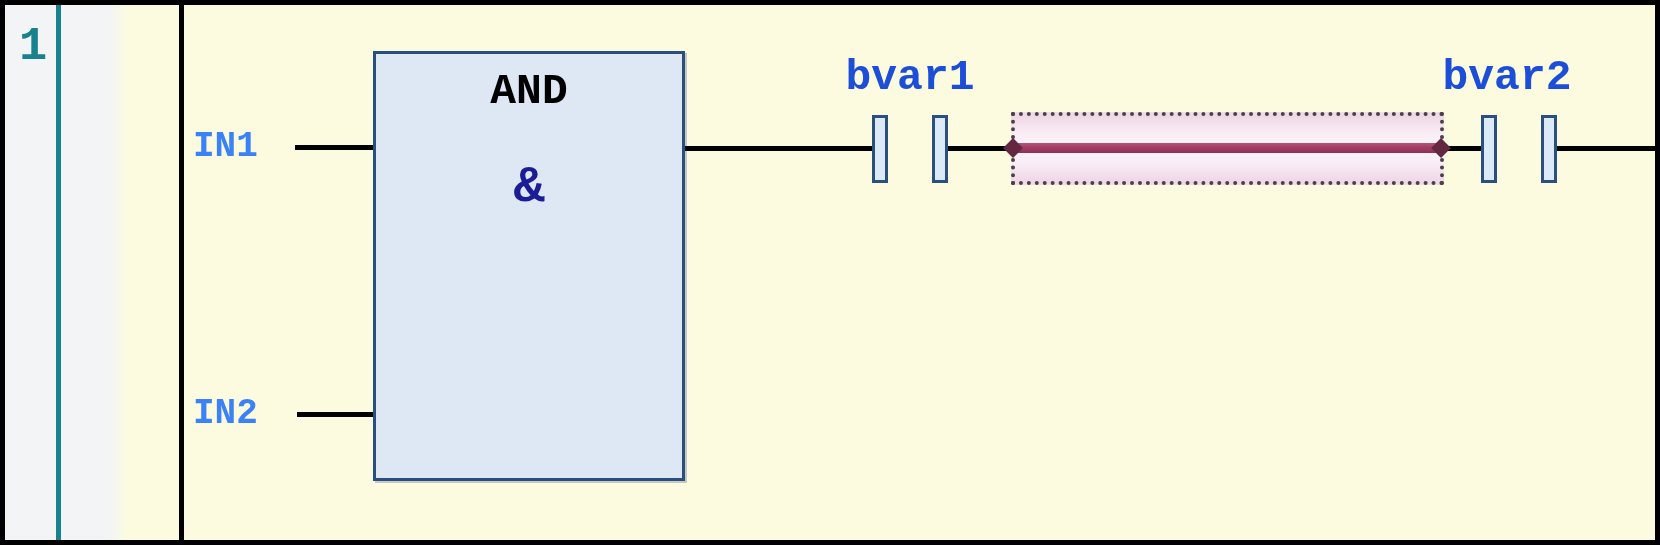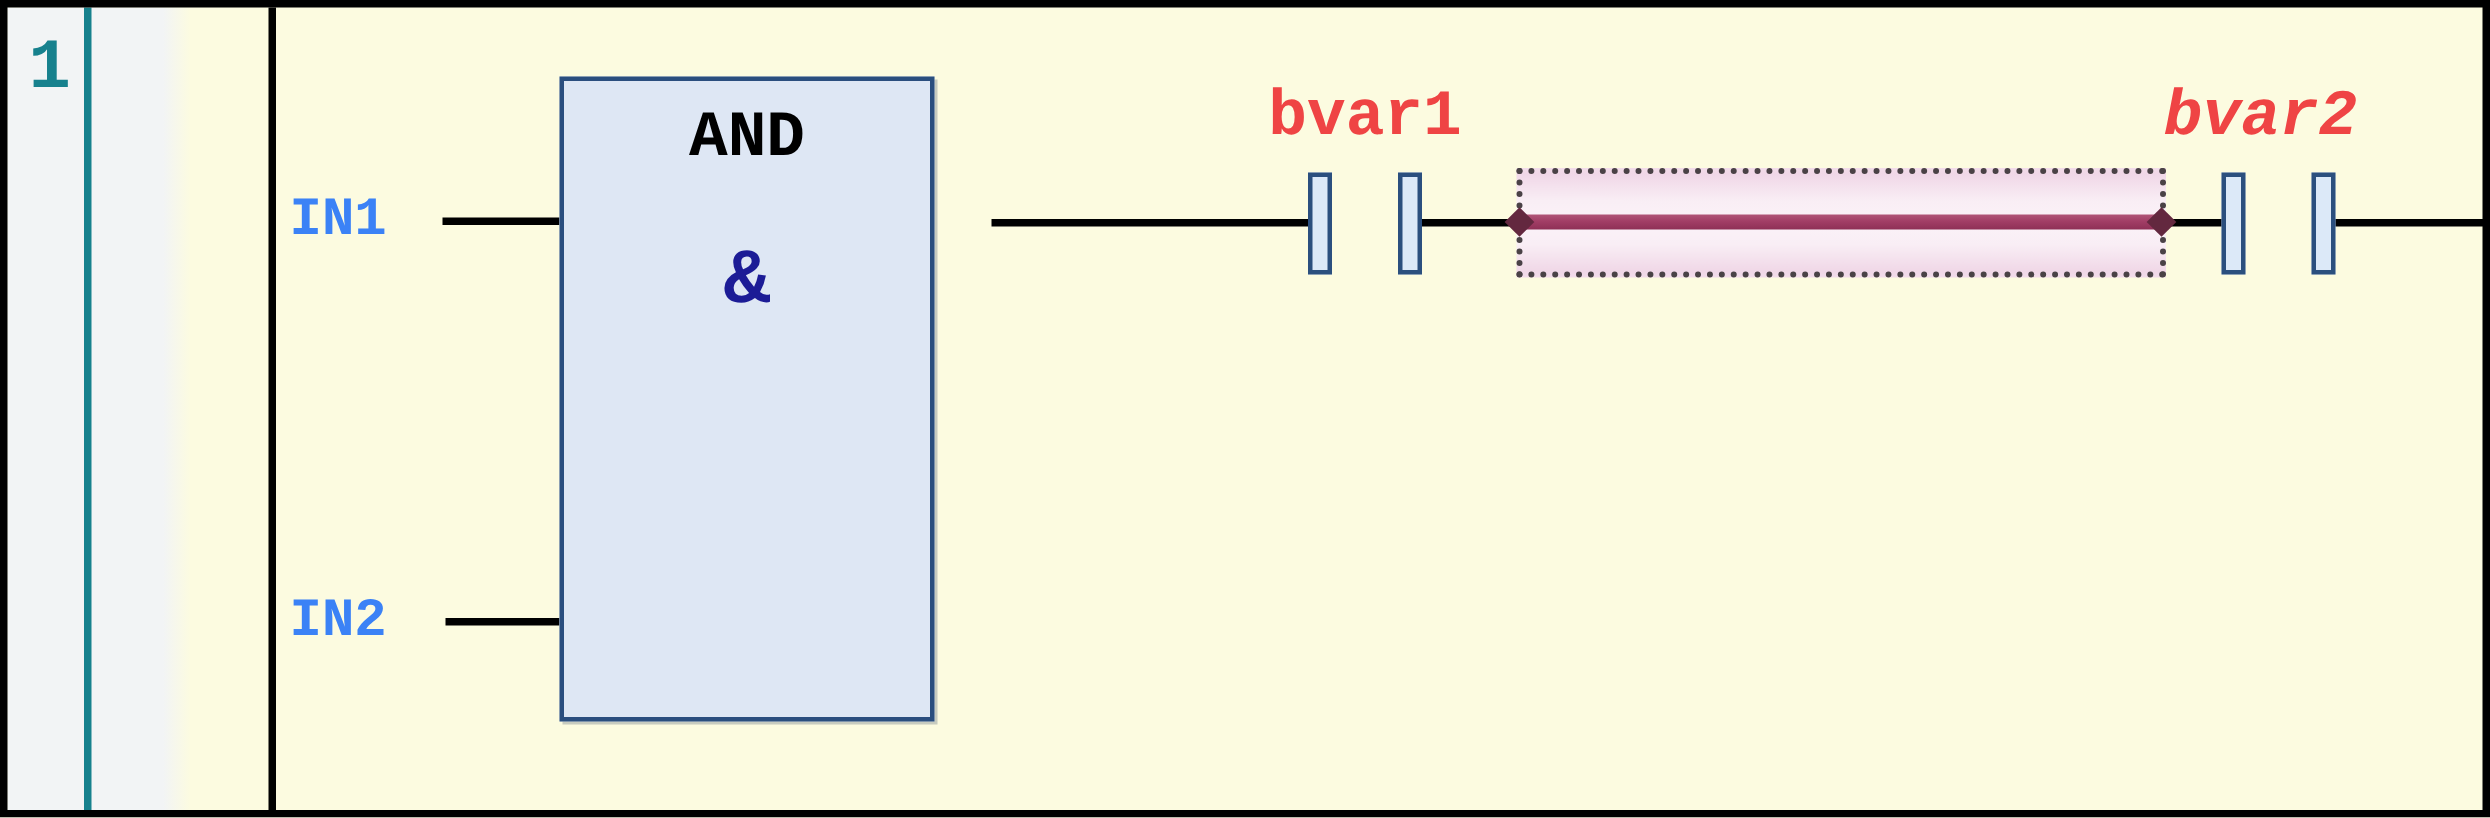--- a/index.html
+++ b/index.html
@@ -62,21 +62,21 @@
     font-size: 36px;
     line-height: 1;
     font-weight: bold;
     color: #3b82f6;
   }
   .pin-in1 { left: 193px; top: 129px; }
   .pin-in2 { left: 193px; top: 396px; }
   .fb-block {
     position: absolute;
     left: 373px; top: 51px;
-    width: 250px; height: 430px;
+    width: 312px; height: 430px;
     background: #DEE7F4;
     border: 3px solid #2A4E7E;
     box-sizing: border-box;
     z-index: 2;
     box-shadow: 2px 2px 0 rgba(40,60,90,0.25);
   }
   .fb-title {
     position: absolute;
     top: 16px; left: 0;
     width: 100%;
@@ -96,30 +96,30 @@
     font-weight: bold;
     color: #1C1C96;
   }
   .contact {
     position: absolute;
     top: 52px;
     width: 200px; height: 132px;
     z-index: 2;
   }
   .contact-1 { left: 810px; }
-  .contact-2 { left: 1407px; font-style: italic; }
+  .contact-2 { left: 1407px; }
   .contact-label {
     position: absolute;
     top: 4px; left: 0;
     width: 100%;
     text-align: center;
     font-size: 43px;
     line-height: 1;
     font-weight: bold;
-    color: #ef4444;
+    color: #1d4ed8;
   }
   .contact-bar {
     position: absolute;
     top: 63px;
     width: 16px; height: 68px;
     background: #DCE9F8;
     border: 3px solid #2B4F7E;
     box-sizing: border-box;
   }
   .c1-left  { left: 62px;  }

